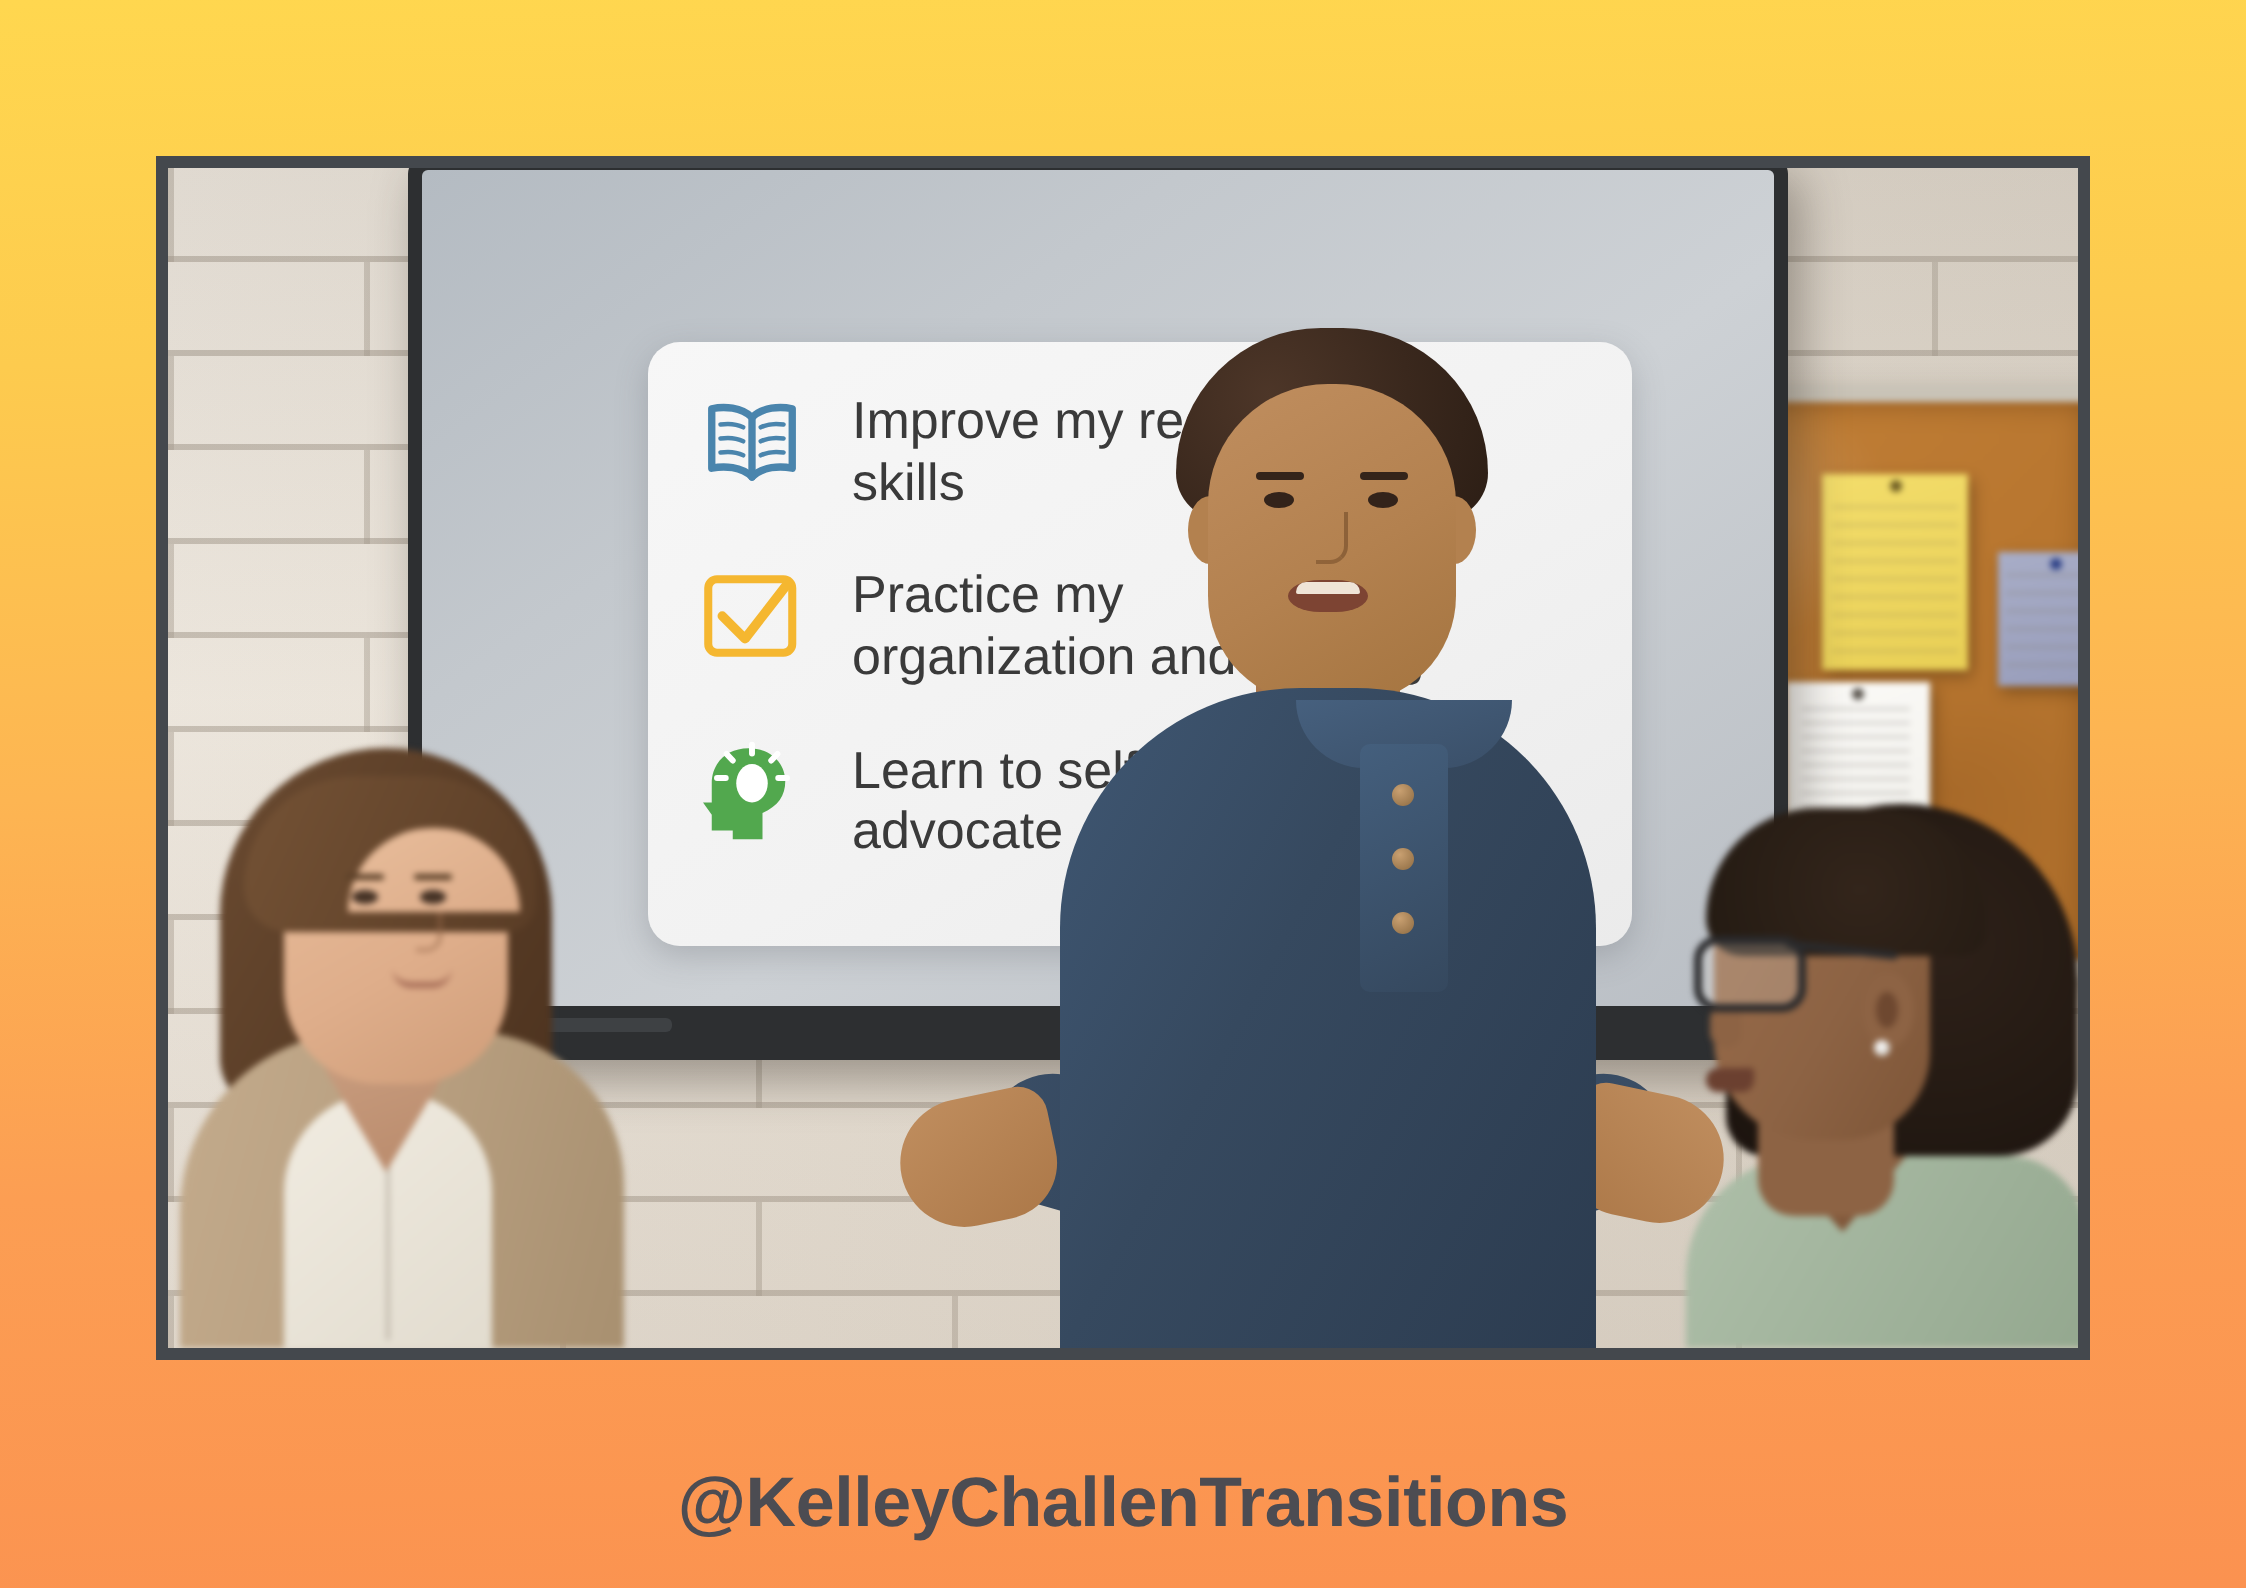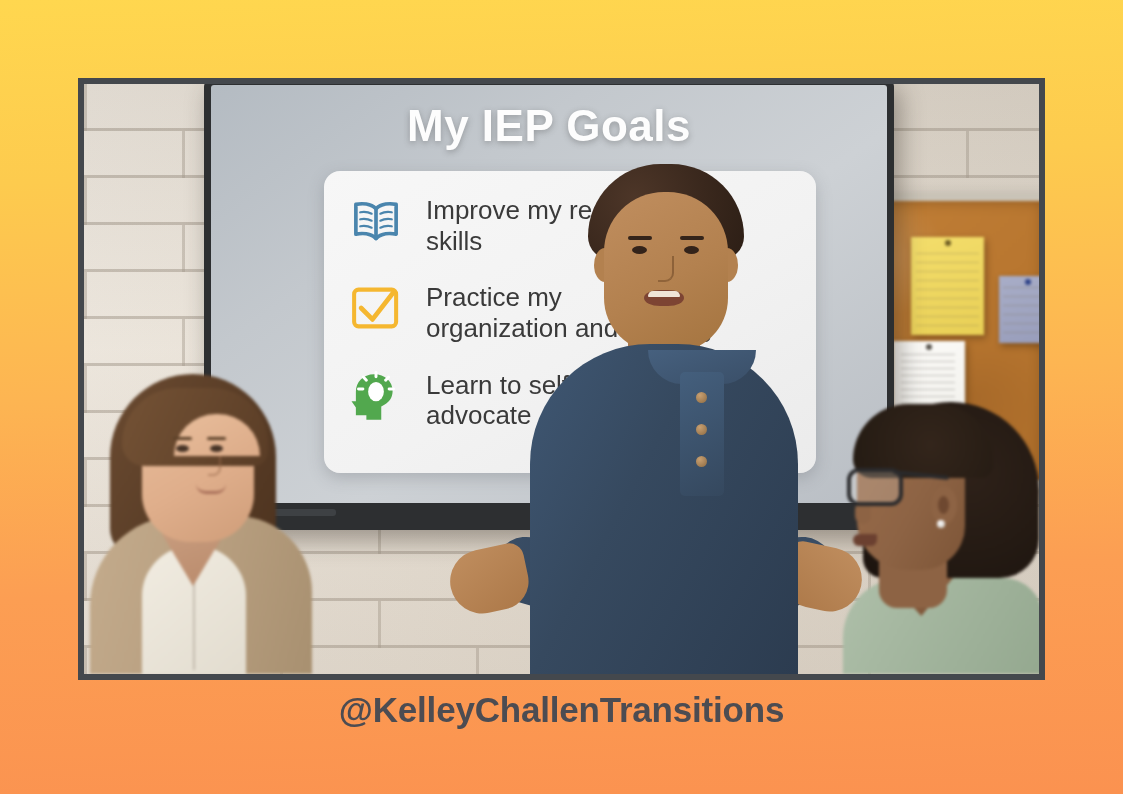--- a/index.html
+++ b/index.html
@@ -190,21 +190,21 @@
   #pr-nose{position:absolute;left:16px;bottom:150px;width:16px;height:22px;background:#8d6344;border-radius:10px 2px 10px 10px;}
   #pr-mouth{position:absolute;left:14px;bottom:128px;width:24px;height:12px;background:#6b4030;border-radius:12px 3px 12px 12px;}
   #pr-ear{position:absolute;left:92px;bottom:150px;width:26px;height:38px;background:#8d6344;border-radius:50%;}
   #pr-ear:after{content:"";position:absolute;left:7px;top:10px;width:11px;height:18px;background:rgba(90,55,35,.6);border-radius:50%;}
   #pr-earring{position:absolute;left:98px;bottom:146px;width:8px;height:8px;border-radius:50%;background:radial-gradient(circle at 35% 30%,#fff,#c8c4bc);}
 
   .blur-soft{filter:blur(1.6px);}
 
   
   #caption{
-    position:absolute;left:0;right:0;top:690px;text-align:center;
+    position:absolute;left:0;right:0;top:732px;text-align:center;
     font-size:35px;font-weight:bold;color:#4c4c52;letter-spacing:-.2px;
   }
 </style>
 </head>
 <body>
 
 <div id="photo-frame">
   <div id="photo">
 
     <div class="wall"></div>
@@ -224,21 +224,20 @@
         <div class="note" id="paper-white">
           <span class="pin" style="background:#57524b"></span>
           <span class="ruled"></span>
         </div>
       </div>
     </div>
 
     <div id="screen-unit">
       <div id="screen">
 
-        <div id="slide-title">My IEP Goals</div>
 
         <div id="goal-card">
 
           <div class="goal-row">
             <span class="goal-icon">
               <svg viewBox="0 0 64 64" width="56" height="56" aria-hidden="true">
                 <g fill="none" stroke="#4A85AD" stroke-width="4.2" stroke-linejoin="round" stroke-linecap="round">
                   <path d="M32 18C26 12 16 11.5 9 13v34c7-1.5 17-1 23 5 6-6 16-6.5 23-5V13c-7-1.5-17-1-23 5z"></path>
                   <path d="M32 18v34"></path>
                 </g>

